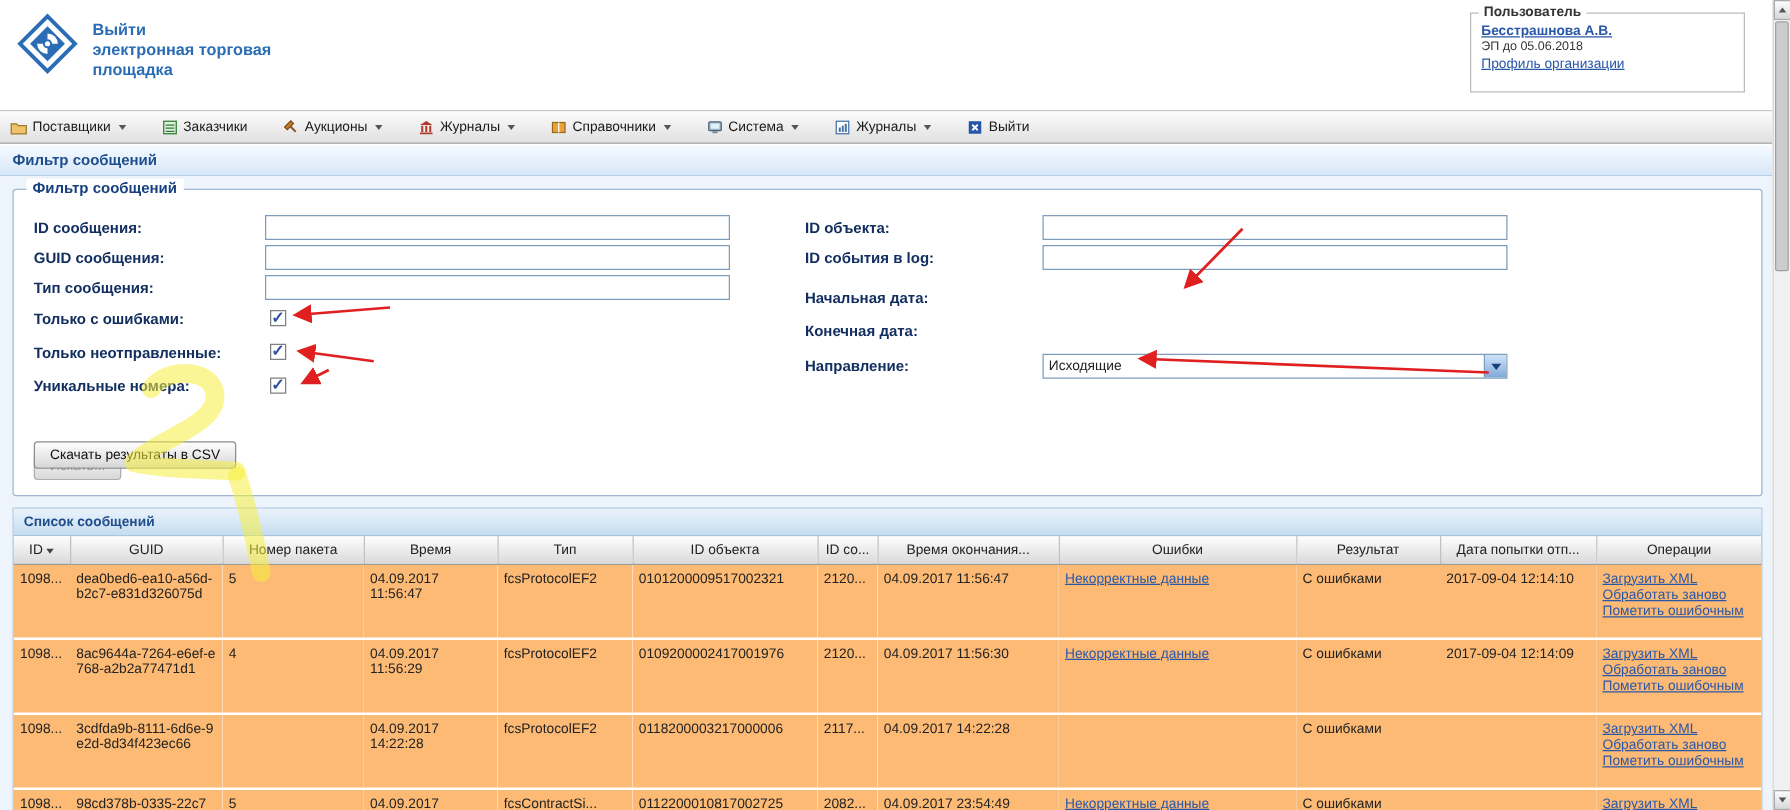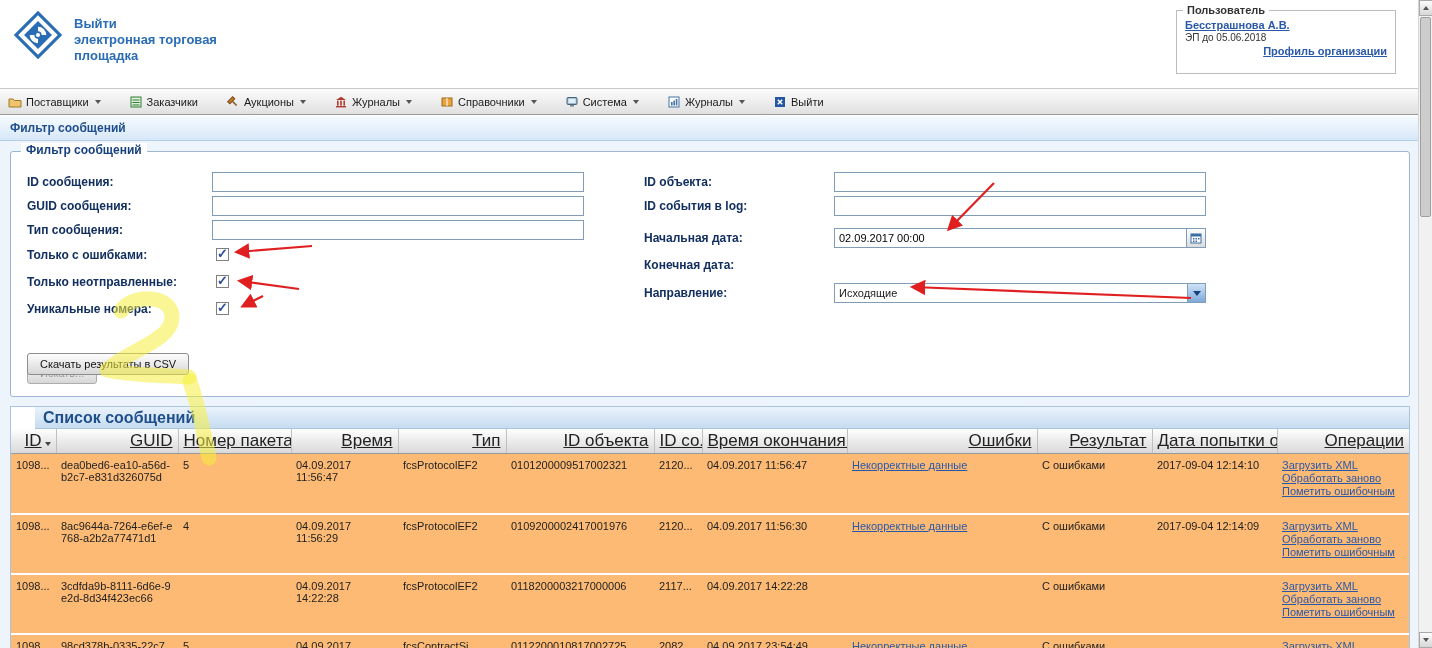--- a/index.html
+++ b/index.html
@@ -9,21 +9,21 @@
 
   
   .header { position:absolute; top:0; left:0; width:1418px; height:88px; background:#fff; }
   .logo { position:absolute; top:7px; left:10px; width:56px; height:56px; }
   .brand { position:absolute; top:16px; left:74px; color:#2a6db5; font-size:13px; font-weight:bold; line-height:16px; }
   .userbox { position:absolute; top:10px; right:22px; width:220px; height:64px; border:1px solid #bcbcbc; background:#fff; padding:8px 8px 4px 8px; }
   .userbox .legend { position:absolute; top:-7px; left:6px; background:#fff; padding:0 4px; font-weight:bold; color:#333; font-size:11px; }
   .userbox a, .link { color:#2a58a8; text-decoration:underline; cursor:pointer; }
   .user-name { font-weight:bold; display:block; }
   .user-cert { display:block; font-size:10px; color:#333; margin:1px 0 2px; }
-  .user-profile { font-weight:bold; display:block;text-align:right; }
+  .user-profile { font-weight:normal; display:block; }
 
   
   .menubar { position:absolute; top:88px; left:0; width:1418px; height:27px;
     background:linear-gradient(#fcfcfc,#e0e0e0); border-top:1px solid #c9c9c9; border-bottom:1px solid #9a9a9a;
     display:flex; align-items:center; padding-left:8px; gap:28px; }
   .menu-item { display:flex; align-items:center; gap:4px; cursor:pointer; white-space:nowrap; color:#1a1a1a; }
   .chev { width:0; height:0; border-left:3.5px solid transparent; border-right:3.5px solid transparent; border-top:4px solid #555; margin-left:2px; }
   .micon { width:14px; height:14px; display:inline-block; }
 
   
@@ -53,25 +53,25 @@
   .selbtn .arr { width:0; height:0; border-left:4px solid transparent; border-right:4px solid transparent; border-top:5px solid #17417e; }
   .cb { position:absolute; width:13px; height:13px; border:1px solid #808080; background:#fff; cursor:pointer; }
   .cb.checked::after { content:"✓"; position:absolute; top:-3px; left:0px; font-size:13px; font-weight:bold; color:#2d4f9e; }
   .btn { position:absolute; height:22px; border:1px solid #8d8d8d; border-radius:3px;
     background:linear-gradient(#fdfdfd,#d7d7d7); font-size:11px; padding:0 12px; cursor:pointer;
     font-family:"Liberation Sans",sans-serif; color:#111; }
   .btn.disabled { color:#9a9a9a; border-color:#adadad; cursor:default;margin-top:40px; }
 
   
   .results { position:absolute; top:265px; left:10px; width:1400px; border:1px solid #a8c4de; background:#fff; }
-  .results-header { height:22px; line-height:22px; padding-left:8px; font-weight:bold; color:#1f4e8c; font-size:16px;
-    background:linear-gradient(#eaf3fc,#c6dcf0); border-bottom:1px solid #a8c4de;margin-left:24px; }
+  .results-header { height:22px; line-height:22px; padding-left:8px; font-weight:bold; color:#1f4e8c; font-size:11px;
+    background:linear-gradient(#eaf3fc,#c6dcf0); border-bottom:1px solid #a8c4de; }
   table { width:100%; border-collapse:collapse; table-layout:fixed; }
   th { height:22px; background:linear-gradient(#fefefe,#d9d9d9); border-right:1px solid #c0c0c0; border-bottom:1px solid #9a9a9a;
-    font-weight:normal; color:#222; text-align:right; padding:2px 5px; white-space:nowrap; overflow:hidden; font-size:17px; cursor:pointer;text-decoration:underline; }
+    font-weight:normal; color:#222; text-align:center; padding:2px 5px; white-space:nowrap; overflow:hidden; font-size:11px; cursor:pointer; }
   th:last-child { border-right:none; }
   td { background:#fdba74; vertical-align:top; padding:5px 5px 0; height:60px; border-bottom:2px solid #fff;
     font-size:11px; color:#222; overflow:hidden; word-wrap:break-word; }
   td.guid { word-break:break-all; }
   td a { display:inline; }
   .ops a { display:block; line-height:13px; }
   .sort-ic { display:inline-block; width:0; height:0; border-left:3.5px solid transparent; border-right:3.5px solid transparent;
     border-top:4px solid #444; margin-left:3px; }
 
   
@@ -215,36 +215,20 @@
       <button class="btn disabled" style="left:16px; top:170px;">Искать...</button>
       <button class="btn" style="left:16px; top:201px;">Скачать результаты в CSV</button>
 
       <span class="lbl" style="left:633px; top:20px;">ID объекта:</span>
       <input class="tin" style="left: 823px; top: 20px;" value="">
 
       <span class="lbl" style="left:633px; top:44px;">ID события в log:</span>
       <input class="tin" style="left: 823px; top: 44px;" value="">
 
       <span class="lbl" style="left:633px; top:76px;">Начальная дата:</span>
-      <div class="wrapfield" style="left:823px; top:76px;">
-        <input value="02.09.2017 00:00" style="">
-        <span class="calbtn">
-            <svg width="12" height="12">
-              <rect x="1" y="2" width="10" height="9" fill="#fff" stroke="#3a6ea5"></rect>
-              <rect x="1" y="2" width="10" height="2.5" fill="#3a6ea5"></rect>
-              <g fill="#3a6ea5">
-                <rect x="3" y="6" width="1.5" height="1.5"></rect>
-                <rect x="5.5" y="6" width="1.5" height="1.5"></rect>
-                <rect x="8" y="6" width="1.5" height="1.5"></rect>
-                <rect x="3" y="8.5" width="1.5" height="1.5"></rect>
-                <rect x="5.5" y="8.5" width="1.5" height="1.5"></rect>
-              </g>
-            </svg>
-          </span>
-      </div>
 
       <span class="lbl" style="left:633px; top:103px;">Конечная дата:</span>
 
       <span class="lbl" style="left:633px; top:131px;">Направление:</span>
       <div class="selbox" style="left:823px; top:131px;">
         <span class="selval">Исходящие</span>
         <span class="selbtn">
             <span class="arr"></span>
           </span>
       </div>

